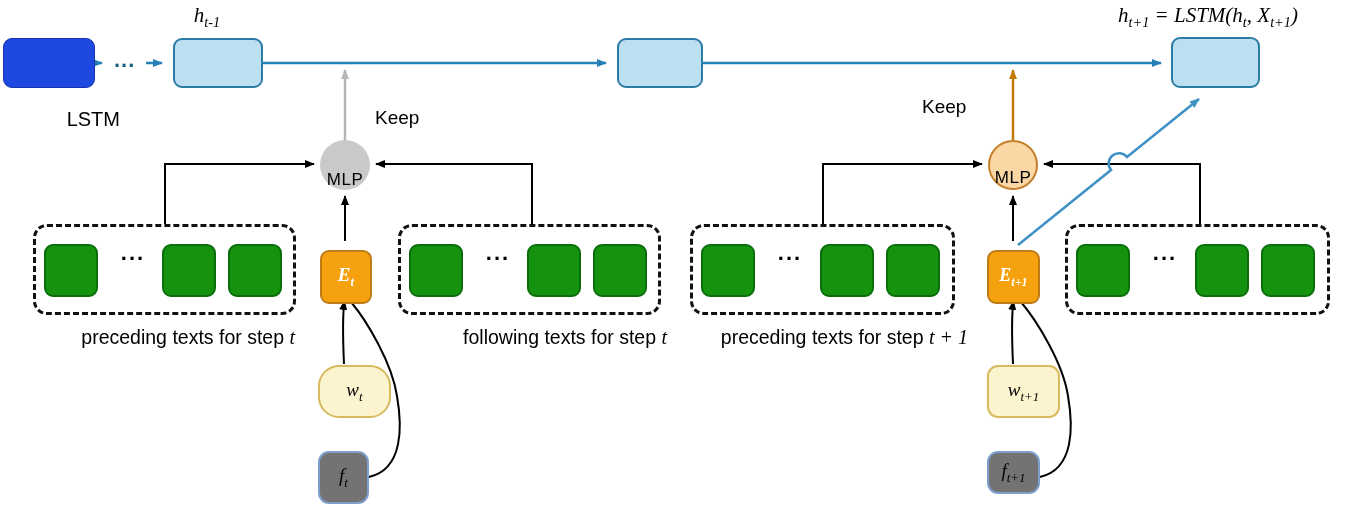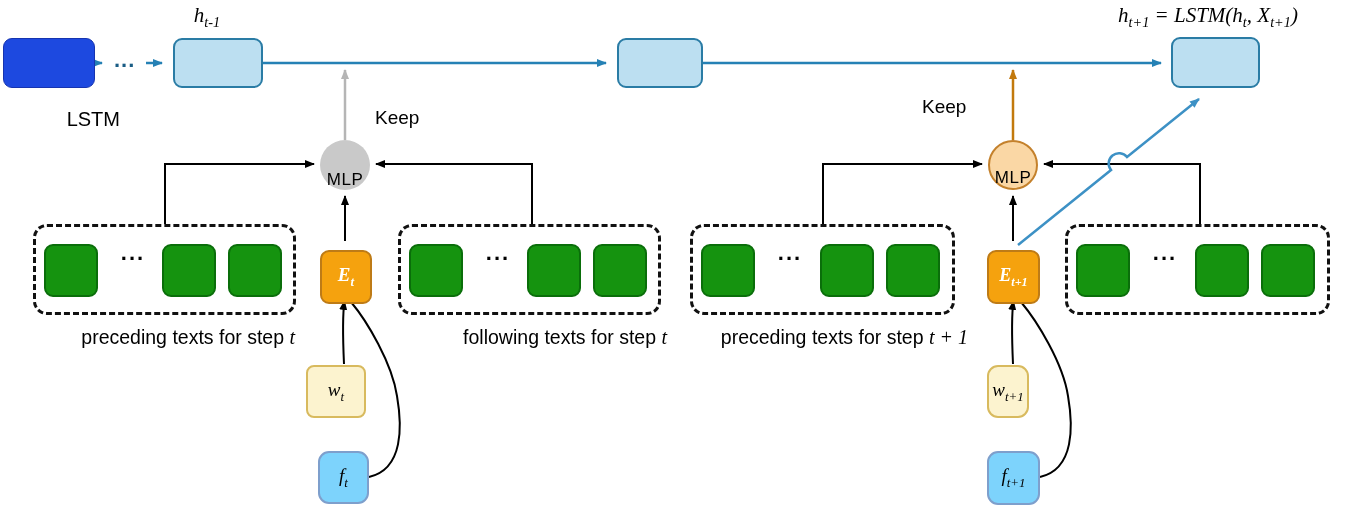--- a/index.html
+++ b/index.html
@@ -5,21 +5,21 @@
   html,body{margin:0;padding:0;background:#fff;}
   #canvas{position:relative;width:1350px;height:509px;background:#ffffff;overflow:hidden;
           font-family:"Liberation Sans",sans-serif;color:#000;}
   #wires{position:absolute;left:0;top:0;z-index:1;}
   .node{position:absolute;z-index:2;box-sizing:border-box;border-radius:9px;}
   .lstm-box{background:#1d49e0;border:1px solid #1634b0;}
   .hbox{background:#bcdff1;border:2px solid #2a7ca5;}
   .ebox{background:#f5a20e;border:2px solid #be7b16;display:flex;align-items:center;justify-content:center;
         color:#fff;font-weight:bold;margin-top:7px;}
   .wbox{background:#fcf3cf;border:2px solid #d8ba5e;display:flex;align-items:center;justify-content:center;}
-  .fbox{background:#7dd3fc;border:2px solid #7e9fcc;display:flex;align-items:center;justify-content:center;}
+  .fbox{background:#737373;border:2px solid #7e9fcc;display:flex;align-items:center;justify-content:center;}
   .circle{position:absolute;z-index:2;border-radius:50%;display:flex;align-items:flex-end;justify-content:center;
           font-size:17px;letter-spacing:0.5px;}
   .circle.skip{background:#c9c9c9;}
   .circle.keep{background:#fad7a5;border:2px solid #c4812c;box-sizing:border-box;}
   .dashedbox{position:absolute;z-index:2;box-sizing:border-box;border:3px dashed #111;border-radius:14px;}
   .sq{position:absolute;width:54px;height:53px;background:#15930f;border:2px solid #0a6e0a;
       border-radius:9px;box-sizing:border-box;}
   .tok-dots{position:absolute;font-size:22px;font-weight:bold;text-align:center;letter-spacing:2px;}
   .lbl{position:absolute;z-index:2;font-size:19px;text-align:right;white-space:nowrap;}
   .math{font-family:"Liberation Serif",serif;font-style:italic;}
@@ -134,29 +134,29 @@
   </div>
 
   <div class="node ebox math" style="left:320px;top:243px;width:52px;height:54px;font-size:19px;">
       <span>E<sub>t</sub></span>
     </div>
 
   <div class="node ebox math" style="left:987px;top:243px;width:53px;height:54px;font-size:18px;">
       <span>E<sub>t+1</sub></span>
     </div>
 
-  <div class="node wbox math inboxlbl" style="left:306px;top:365px;width:60px;height:53px;border-radius:8px;">
+  <div class="node wbox math inboxlbl" style="left:318px;top:365px;width:73px;height:53px;border-radius:21px;">
       <span>w<sub>t</sub></span>
     </div>
 
   <div class="node fbox math inboxlbl" style="left:318px;top:451px;width:51px;height:53px;border-radius:11px;">
       <span>f<sub>t</sub></span>
     </div>
 
-  <div class="node wbox math inboxlbl" style="left:987px;top:365px;width:42px;height:53px;border-radius:11px;">
+  <div class="node wbox math inboxlbl" style="left:987px;top:365px;width:73px;height:53px;border-radius:11px;">
       <span>w<sub>t+1</sub></span>
     </div>
 
-  <div class="node fbox math inboxlbl" style="left:987px;top:451px;width:53px;height:54px;border-radius:11px;">
+  <div class="node fbox math inboxlbl" style="left:987px;top:451px;width:53px;height:43px;border-radius:11px;">
       <span>f<sub>t+1</sub></span>
     </div>
 
 </div>
 
 </body></html>

